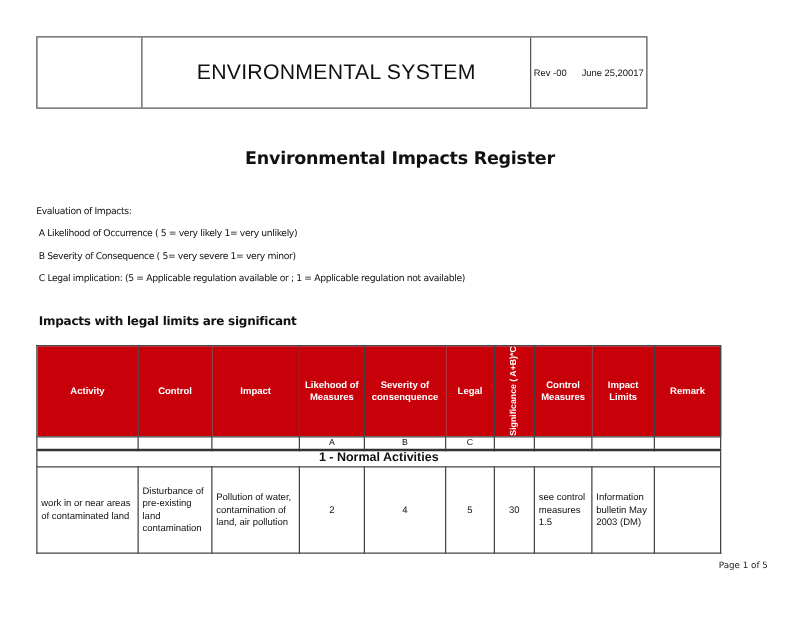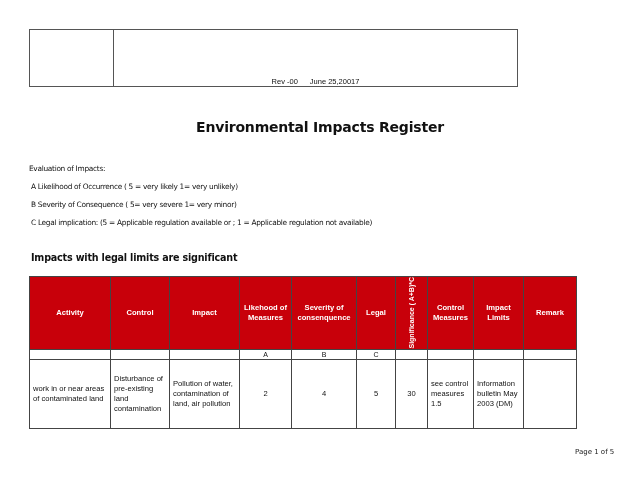--- a/index.html
+++ b/index.html
@@ -1,40 +1,41 @@
 <!DOCTYPE html>
 <html><head>
 <meta charset="utf-8">
 <style>
   html, body { margin:0; padding:0; }
   body { width:640px; height:495px; background:#ffffff; position:relative; overflow:hidden; font-family:"Liberation Sans", sans-serif; color:#111; }
   .hdr-box { position:absolute; left:29px; top:29px; width:489px; height:58px; border:1px solid #555; box-sizing:border-box; display:flex; }
   .hdr-logo { width:83px; border-right:1px solid #555; }
   .hdr-title { width:310px; border-right:1px solid #555; display:flex; align-items:center; justify-content:center; font-size:17px; letter-spacing:0.2px; }
-  .hdr-rev { flex:1; display:flex; align-items:flex-end; justify-content:center; font-size:7.5px; gap:12px; }
+  .hdr-rev { flex:1; display:flex; align-items:center; justify-content:center; font-size:7.5px; gap:12px; }
   .doc-title { position:absolute; left:0; width:640px; top:119px; text-align:center; font-family:"DejaVu Sans", sans-serif; font-weight:bold; font-size:14px; letter-spacing:-0.2px; }
   .eval { position:absolute; left:29px; top:164px; font-family:"DejaVu Sans", sans-serif; font-size:7.4px; letter-spacing:-0.3px; }
   .eval div { height:18px; line-height:10px; }
   .eval .l1 { padding-left:2px; }
   .signif { position:absolute; left:31px; top:252px; font-family:"DejaVu Sans", sans-serif; font-weight:bold; font-size:9.6px; letter-spacing:-0.2px; }
   table.reg { position:absolute; left:29px; top:276px; border-collapse:collapse; table-layout:fixed; width:547px; font-size:7.5px; }
   table.reg td, table.reg th { border:1px solid #444; padding:0 3px; box-sizing:border-box; }
   table.reg th { background:#c8000a; color:#fff; font-weight:bold; height:47px; text-align:center; vertical-align:middle; line-height:10px; font-size:7.6px; }
   .vert { writing-mode:vertical-rl; transform:rotate(180deg); font-size:7px; line-height:8px; white-space:nowrap; margin:0 auto; }
   tr.letters td { height:10px; text-align:center; font-size:7px; padding:0; line-height:9px; }
   tr.section td { height:13px; text-align:center; font-weight:bold; font-size:10px; padding:0; line-height:12px; border-top:2px solid #333; }
   tr.data td { height:69px; vertical-align:middle; line-height:10px; font-size:7.6px; }
   tr.data td.num { text-align:center; }
   .footer { position:absolute; left:575px; top:428px; font-family:"DejaVu Sans", sans-serif; font-size:7px; color:#222;margin-top:20px; }
 </style>
 </head>
 <body>
 
 <div class="hdr-box">
   <div class="hdr-logo"></div>
+  <div class="hdr-title">ENVIRONMENTAL SYSTEM</div>
   <div class="hdr-rev">
     <span>Rev -00</span>
     <span>June  25,20017</span>
   </div>
 </div>
 
 <div class="doc-title">Environmental Impacts Register</div>
 
 <div class="eval">
   <div>Evaluation of Impacts:</div>
@@ -78,20 +79,23 @@
         <td></td>
         <td></td>
     <td>A</td>
     <td>B</td>
     <td>C</td>
     <td></td>
         <td></td>
         <td></td>
         <td></td>
   </tr>
+  <tr class="section">
+    <td colspan="10">1 - Normal Activities</td>
+  </tr>
   <tr class="data">
     <td>work in or near areas of contaminated land</td>
     <td>Disturbance of pre-existing land contamination</td>
     <td>Pollution of water, contamination of land, air pollution</td>
     <td class="num">2</td>
     <td class="num">4</td>
     <td class="num">5</td>
     <td class="num">30</td>
     <td>see control measures 1.5</td>
     <td>Information bulletin May 2003 (DM)</td>

